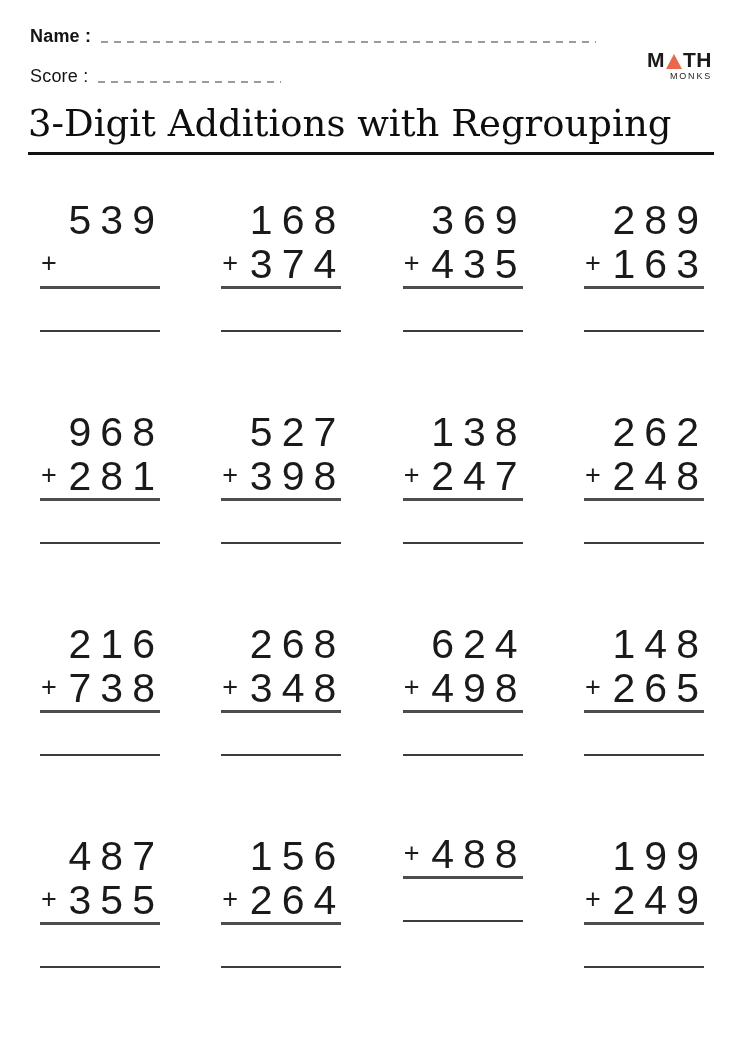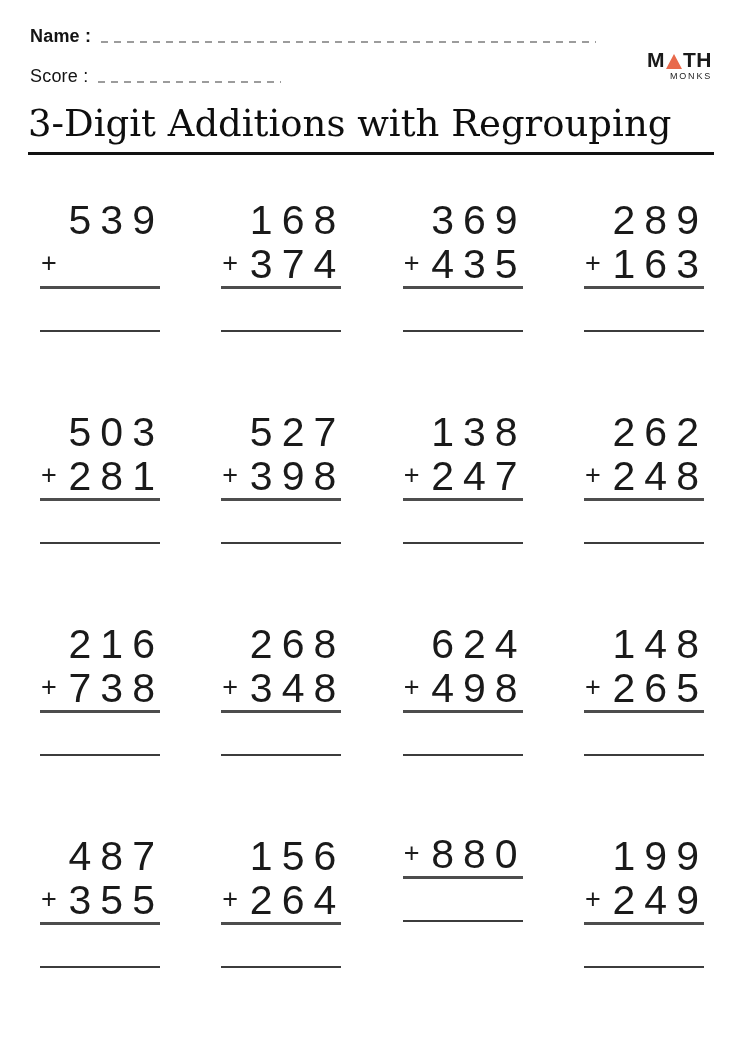--- a/index.html
+++ b/index.html
@@ -139,21 +139,21 @@
     <div class="problem">
       <div class="top-num">289</div>
       <div class="addend-row">
         <span class="plus">+</span>
         <span class="bottom-num">163</span>
       </div>
       <div class="answer-line"></div>
     </div>
 
     <div class="problem">
-      <div class="top-num">503</div>
+      <div class="top-num">968</div>
       <div class="addend-row">
         <span class="plus">+</span>
         <span class="bottom-num">281</span>
       </div>
       <div class="answer-line"></div>
     </div>
 
     <div class="problem">
       <div class="top-num">527</div>
       <div class="addend-row">
@@ -231,21 +231,21 @@
       <div class="addend-row">
         <span class="plus">+</span>
         <span class="bottom-num">264</span>
       </div>
       <div class="answer-line"></div>
     </div>
 
     <div class="problem">
       <div class="addend-row">
         <span class="plus">+</span>
-        <span class="bottom-num">880</span>
+        <span class="bottom-num">488</span>
       </div>
       <div class="answer-line"></div>
     </div>
 
     <div class="problem">
       <div class="top-num">199</div>
       <div class="addend-row">
         <span class="plus">+</span>
         <span class="bottom-num">249</span>
       </div>

